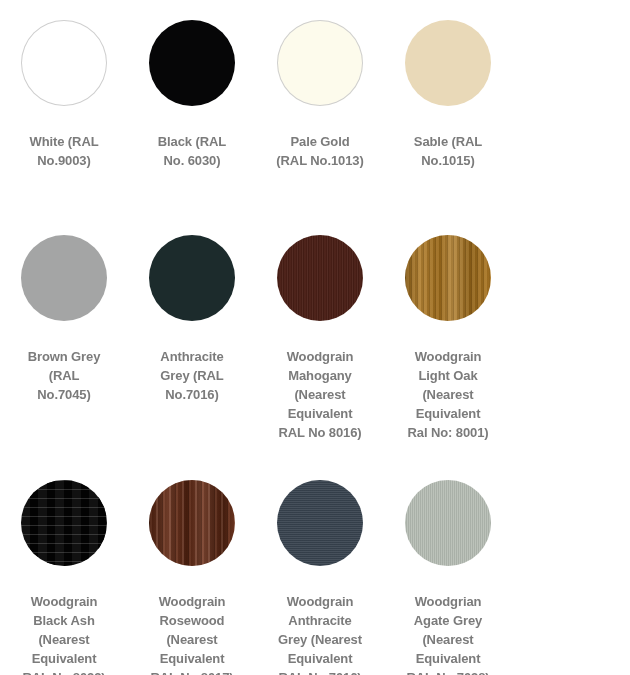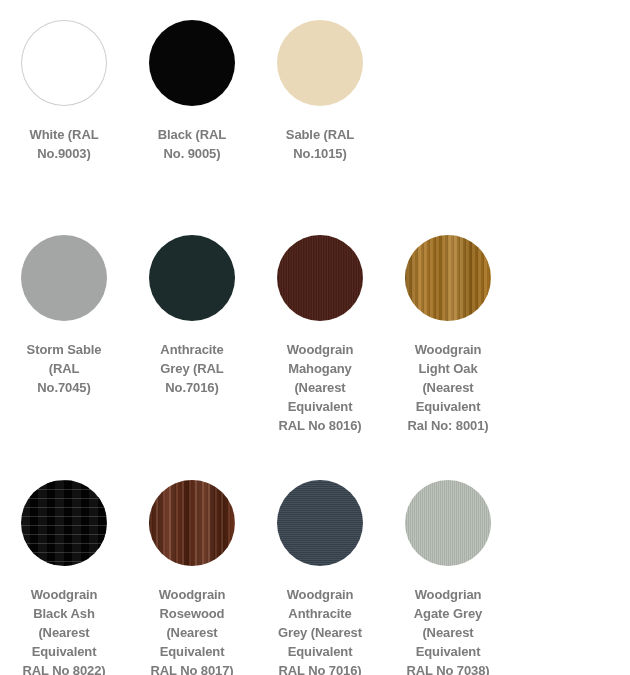--- a/index.html
+++ b/index.html
@@ -159,21 +159,21 @@
     background-image: repeating-linear-gradient(
       90deg,
       rgba(255,255,255,0.10) 0px,
       rgba(255,255,255,0.10) 1px,
       rgba(0,0,0,0.06) 1px,
       rgba(0,0,0,0.06) 2px
     );
   }
 
   .swatch-label {
-    margin-top: 5px;
+    margin-top: 12px;
     width: 128px;
     text-align: center;
     font-size: 13px;
     line-height: 19px;
     font-weight: 700;
     color: #7b7b7b;
     letter-spacing: -0.1px;
     white-space: pre-line;
   }
 </style>
@@ -187,36 +187,43 @@
           <div class="swatch-disc has-outline" style="background: rgb(255, 255, 255);"></div>
         </div>
         <div class="swatch-label">White (RAL
 No.9003)</div>
       </div>
       <div class="swatch-cell">
         <div class="swatch-disc-wrap">
           <div class="swatch-disc" style="background: rgb(6, 6, 7);"></div>
         </div>
         <div class="swatch-label">Black (RAL
-No. 9005)</div>
+No. 6030)</div>
+      </div>
+      <div class="swatch-cell">
+        <div class="swatch-disc-wrap">
+          <div class="swatch-disc has-outline" style="background: rgb(253, 251, 236);"></div>
+        </div>
+        <div class="swatch-label">Pale Gold
+(RAL No.1013)</div>
       </div>
       <div class="swatch-cell">
         <div class="swatch-disc-wrap">
           <div class="swatch-disc" style="background: rgb(233, 217, 184);"></div>
         </div>
         <div class="swatch-label">Sable (RAL
 No.1015)</div>
       </div>
     </div>
   <div class="swatch-row" data-row="1">
       <div class="swatch-cell">
         <div class="swatch-disc-wrap">
           <div class="swatch-disc" style="background: rgb(164, 165, 165);"></div>
         </div>
-        <div class="swatch-label">Storm Sable
+        <div class="swatch-label">Brown Grey
 (RAL
 No.7045)</div>
       </div>
       <div class="swatch-cell">
         <div class="swatch-disc-wrap">
           <div class="swatch-disc" style="background: rgb(28, 43, 44);"></div>
         </div>
         <div class="swatch-label">Anthracite
 Grey (RAL
 No.7016)</div>

